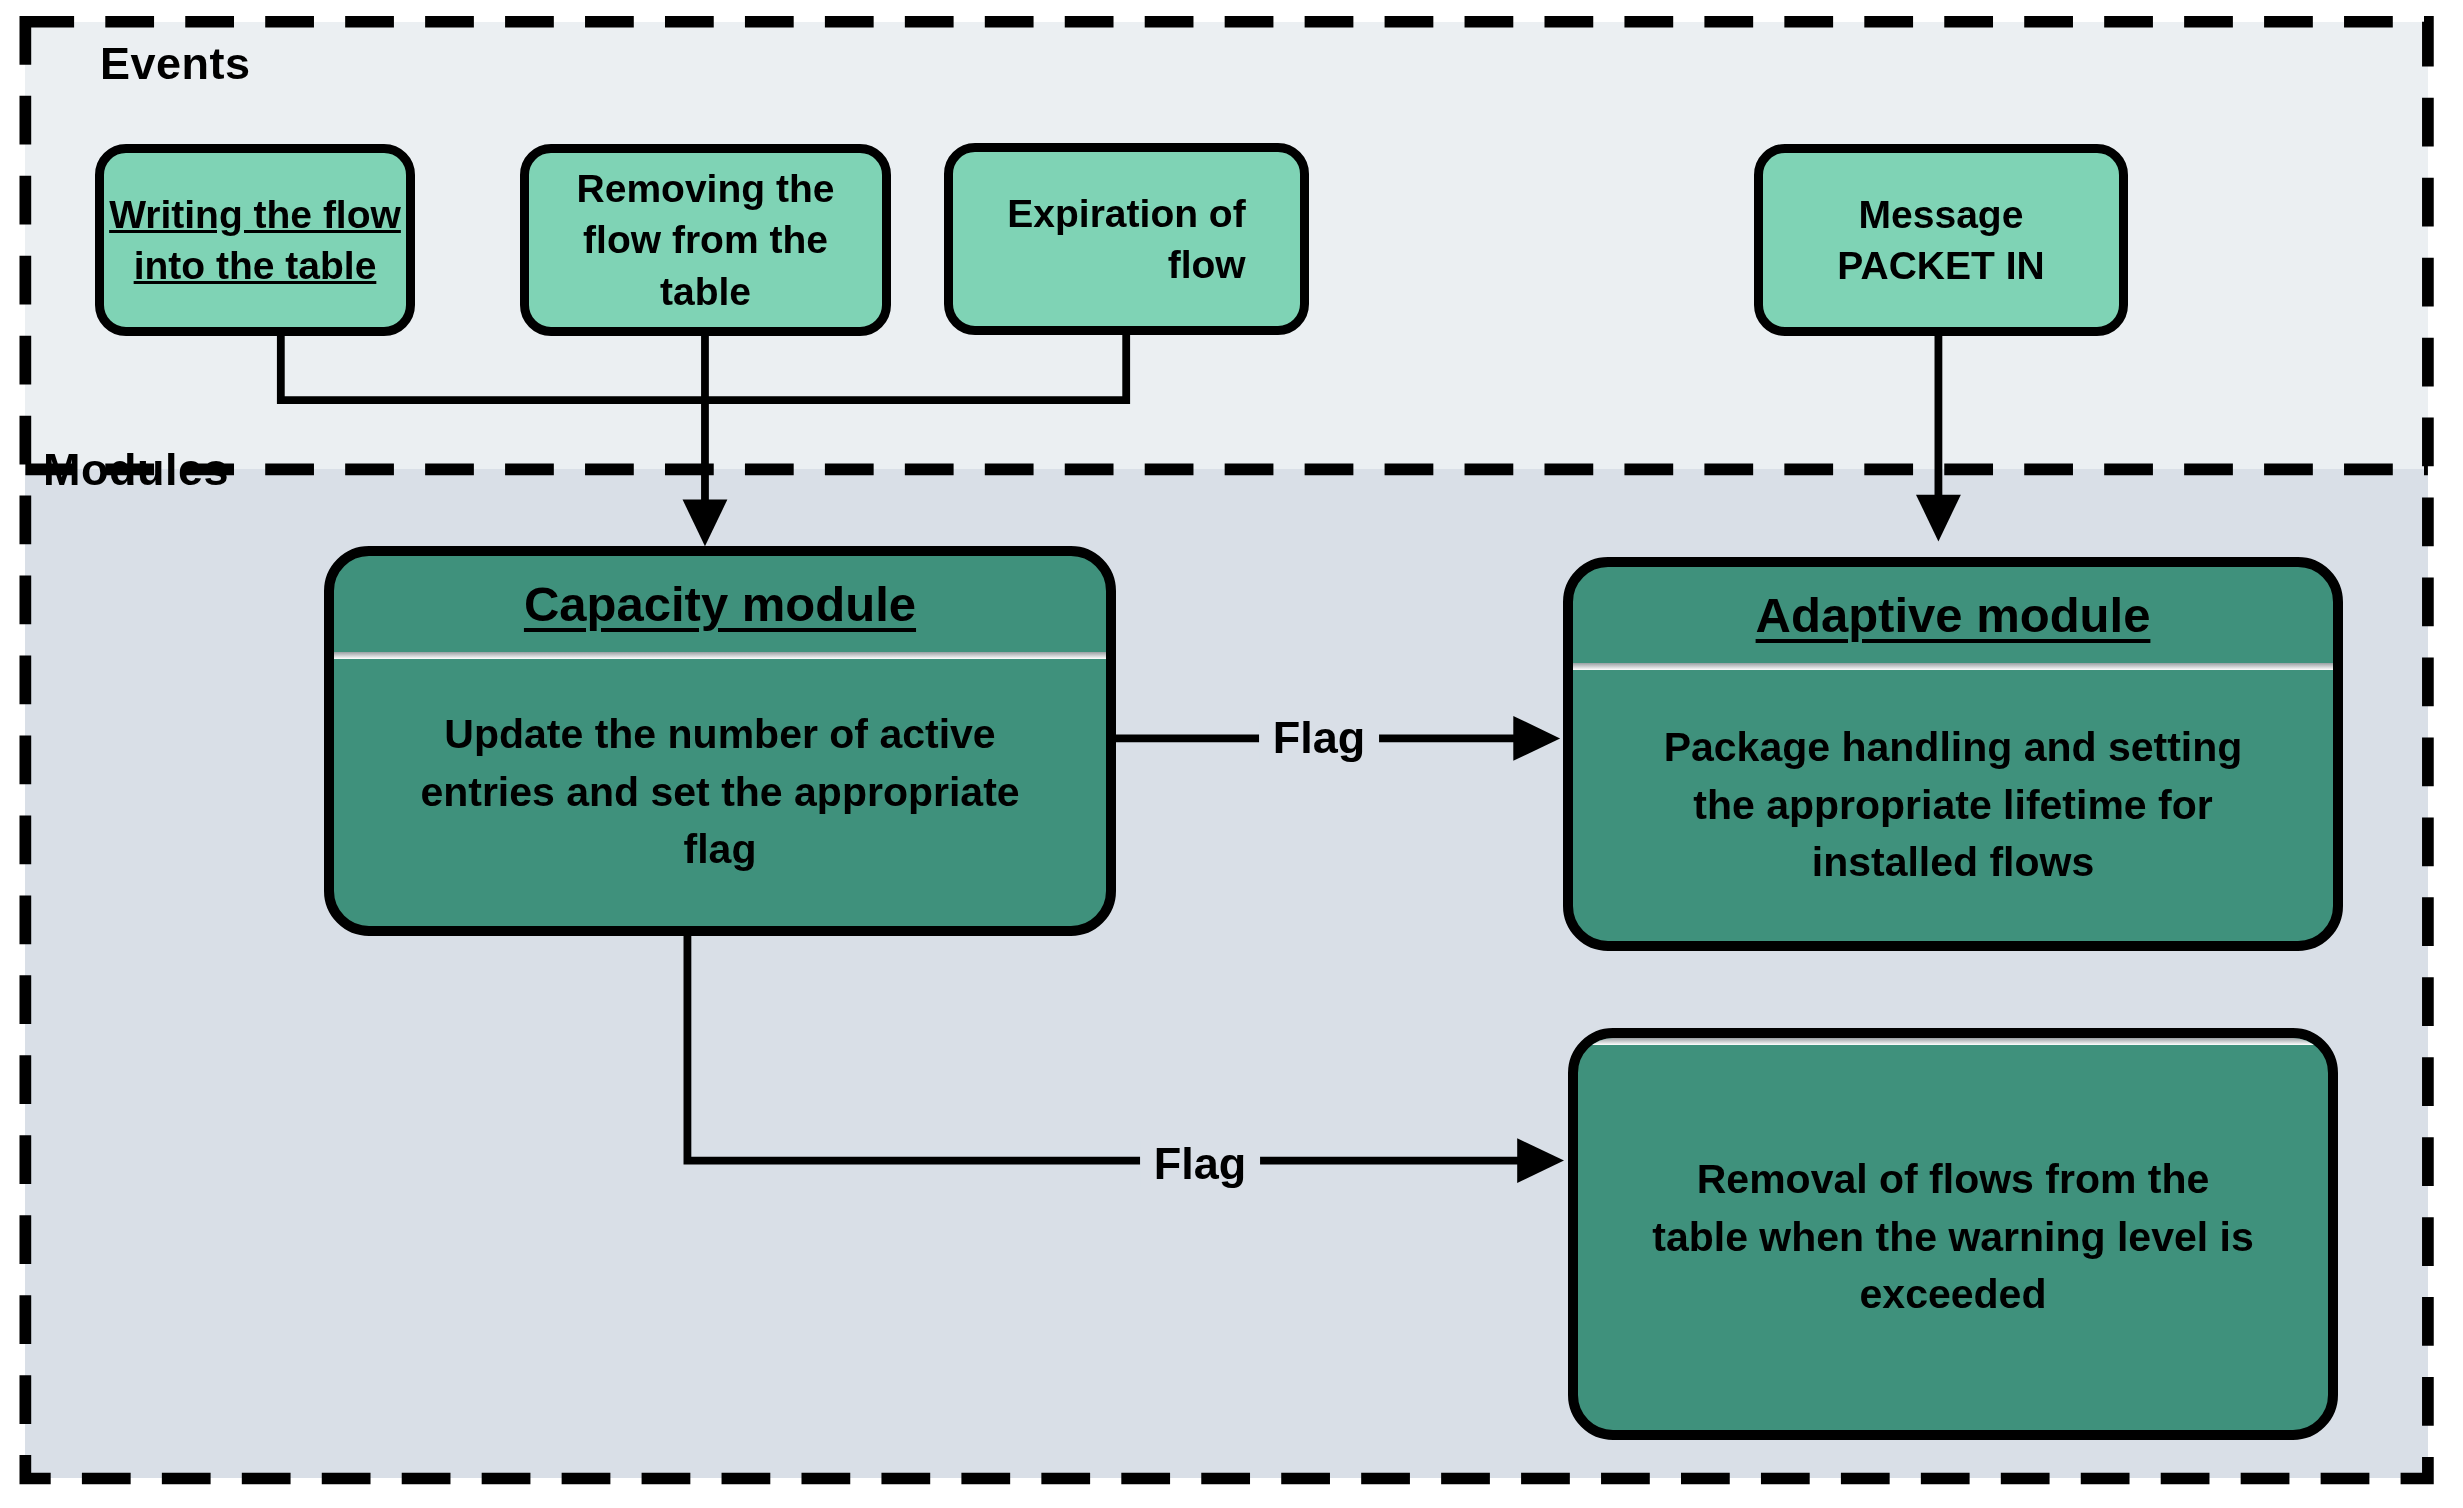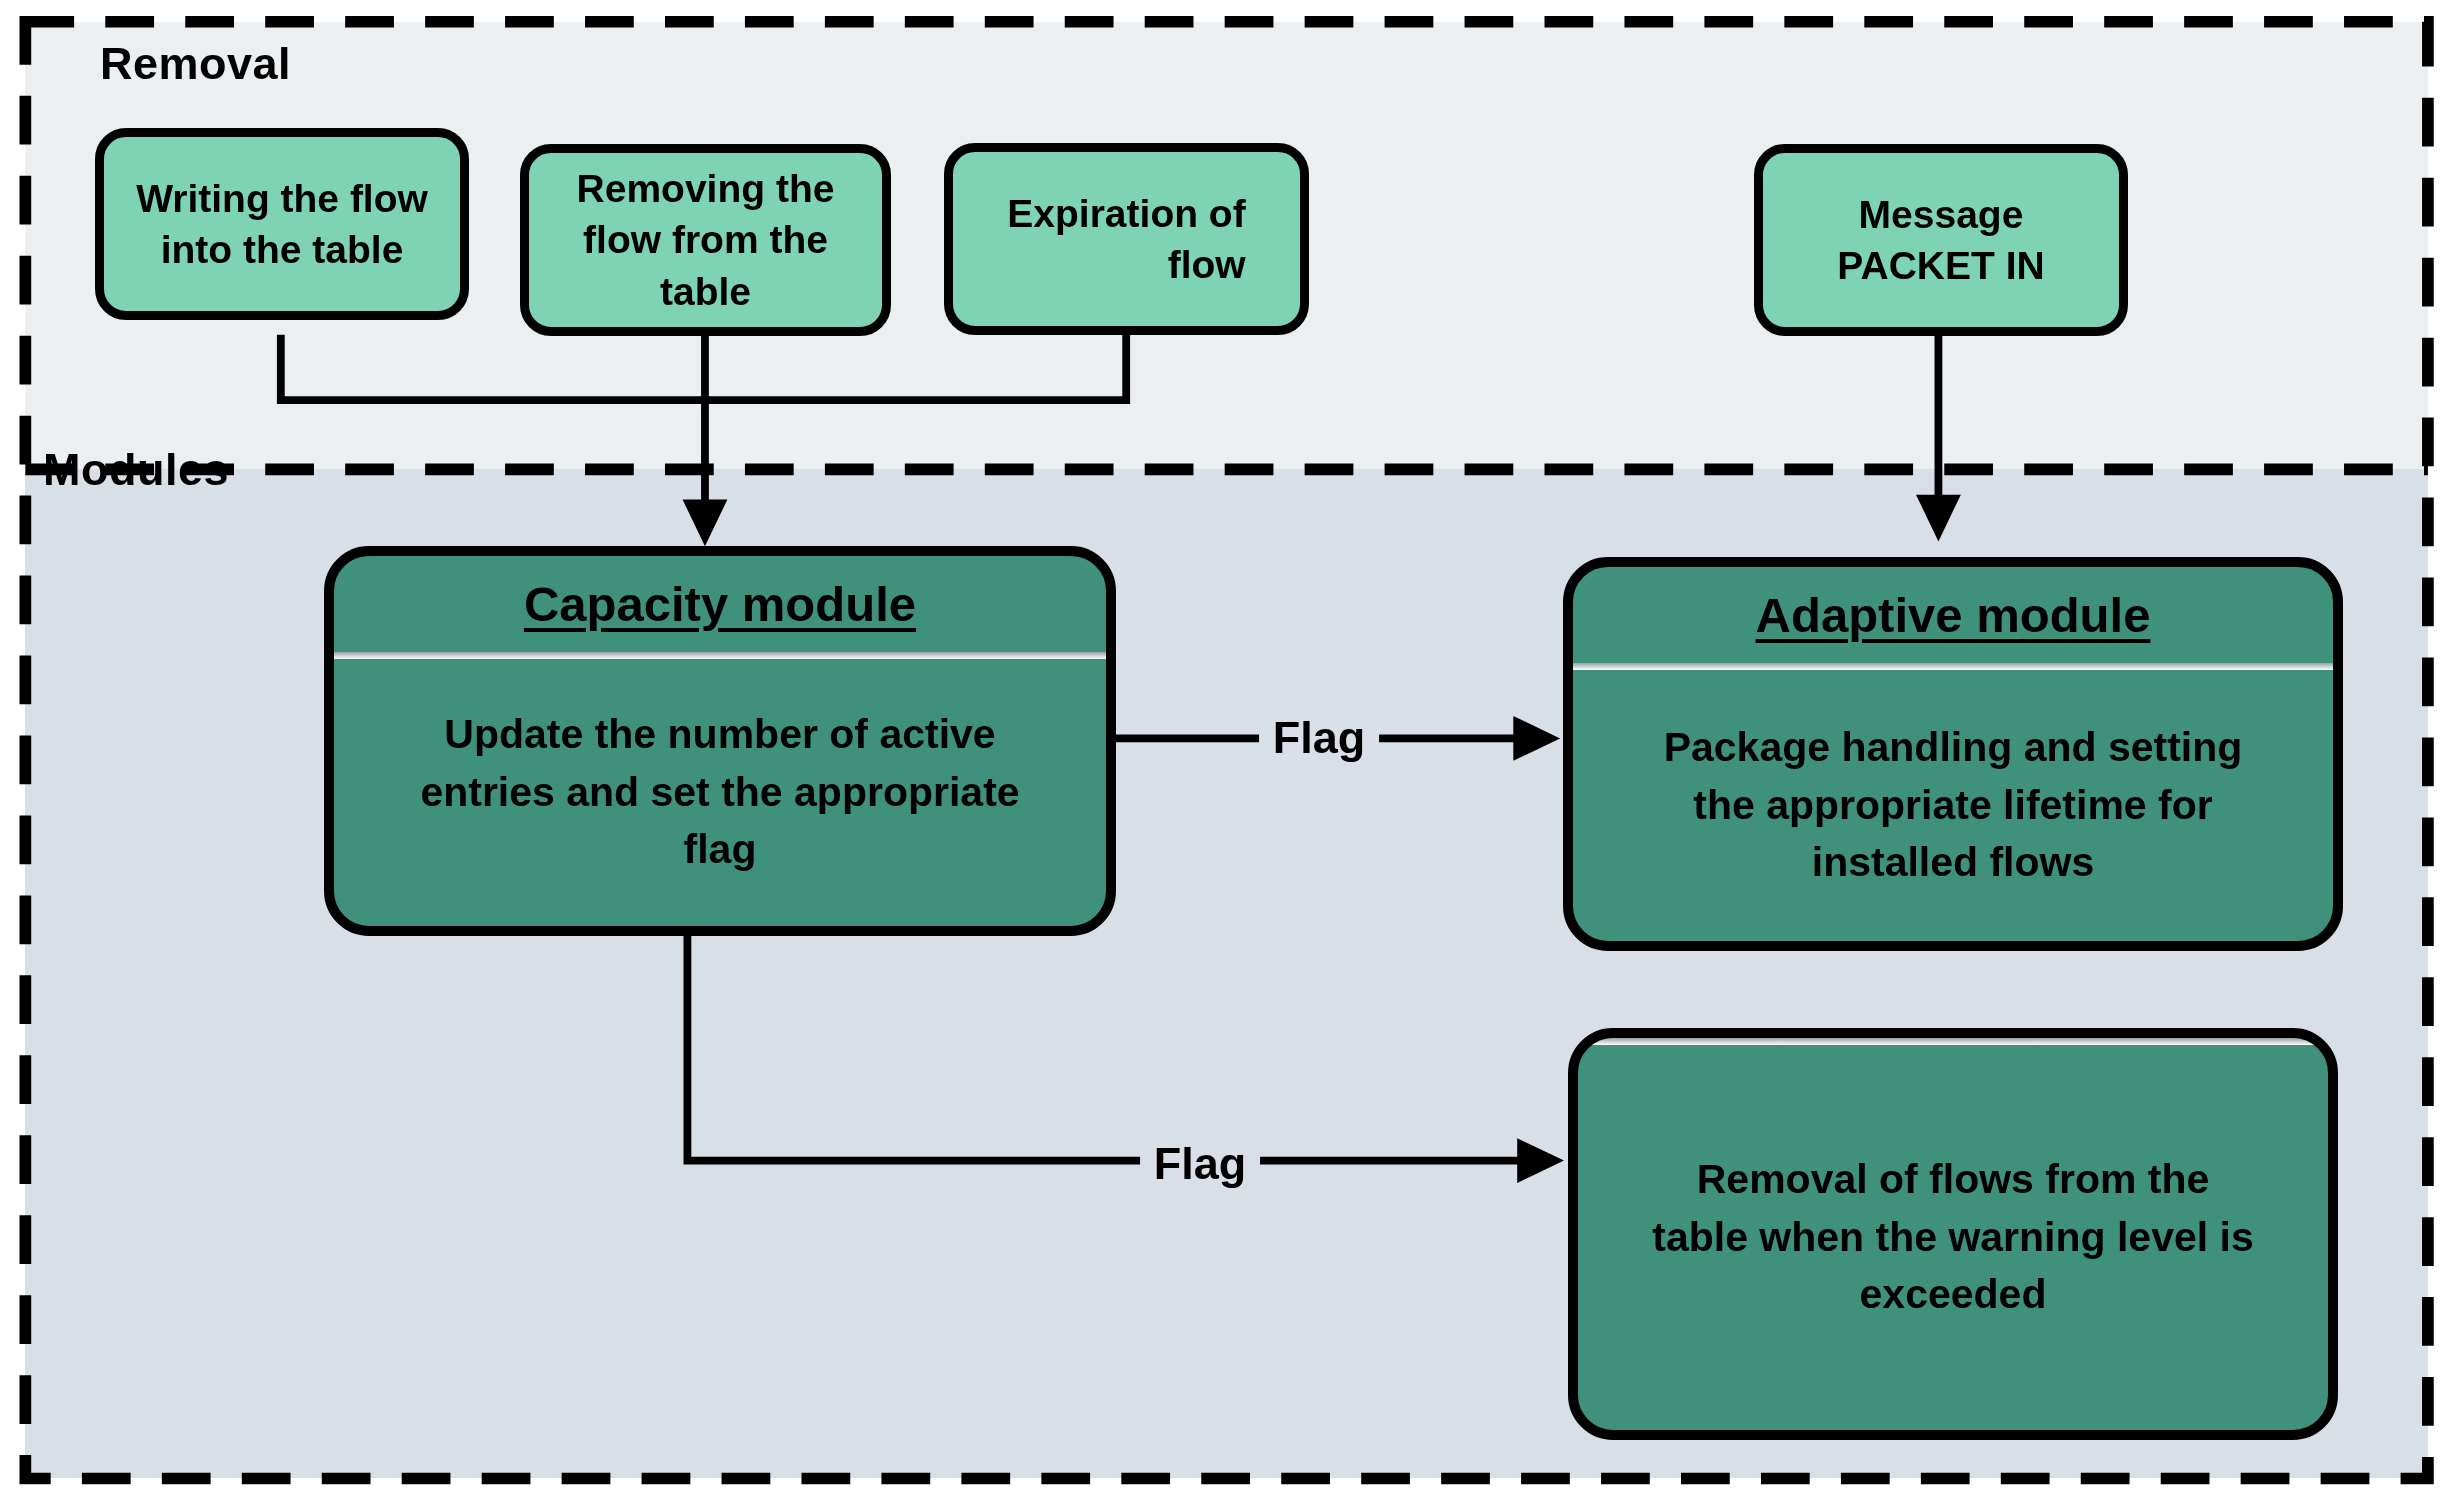--- a/index.html
+++ b/index.html
@@ -30,21 +30,21 @@
     height:192px;
     border:9.8px solid #000000;
     border-radius:31px;
     background:#7fd3b5;
     display:flex;align-items:center;justify-content:center;
     text-align:center;
     font-size:39px;
     line-height:1.32;
     white-space:pre-line;
   }
-  #evt-writing{left:95px;top:128px;width:374px;}
+  #evt-writing{left:95px;top:144px;width:320px;text-decoration:underline;}
   #evt-removing{left:520px;top:144px;width:371px;}
   #evt-expiration{left:944px;top:143px;width:365px;text-align:right;}
   #evt-packetin{left:1754px;top:144px;width:374px;}
   .module-box{
     position:absolute;
     box-sizing:border-box;
     border:10.7px solid #000000;
     border-radius:45px;
     background:#3f917c;
     overflow:hidden;
@@ -108,21 +108,21 @@
     <line x1="1988" y1="343" x2="1988" y2="541" stroke="#000000" stroke-width="8"></line>
     <polygon points="1988,555 1965,507 2011,507" fill="#000000"></polygon>
 
     <line x1="1144" y1="757" x2="1584" y2="757" stroke="#000000" stroke-width="8"></line>
     <polygon points="1600,757 1552,734 1552,780" fill="#000000"></polygon>
 
     <path d="M705 958 L705 1190 L1588 1190" fill="none" stroke="#000000" stroke-width="8"></path>
     <polygon points="1604,1190 1556,1167 1556,1213" fill="#000000"></polygon>
   </svg>
 
-  <div id="events-label" class="section-label">Removal</div>
+  <div id="events-label" class="section-label">Events</div>
   <div id="modules-label" class="section-label">Modules</div>
 
   <div id="evt-writing" class="event-box">Writing the flow
 into the table</div>
   <div id="evt-removing" class="event-box">Removing the
 flow from the
 table</div>
   <div id="evt-expiration" class="event-box">Expiration of
 flow</div>
   <div id="evt-packetin" class="event-box">Message

